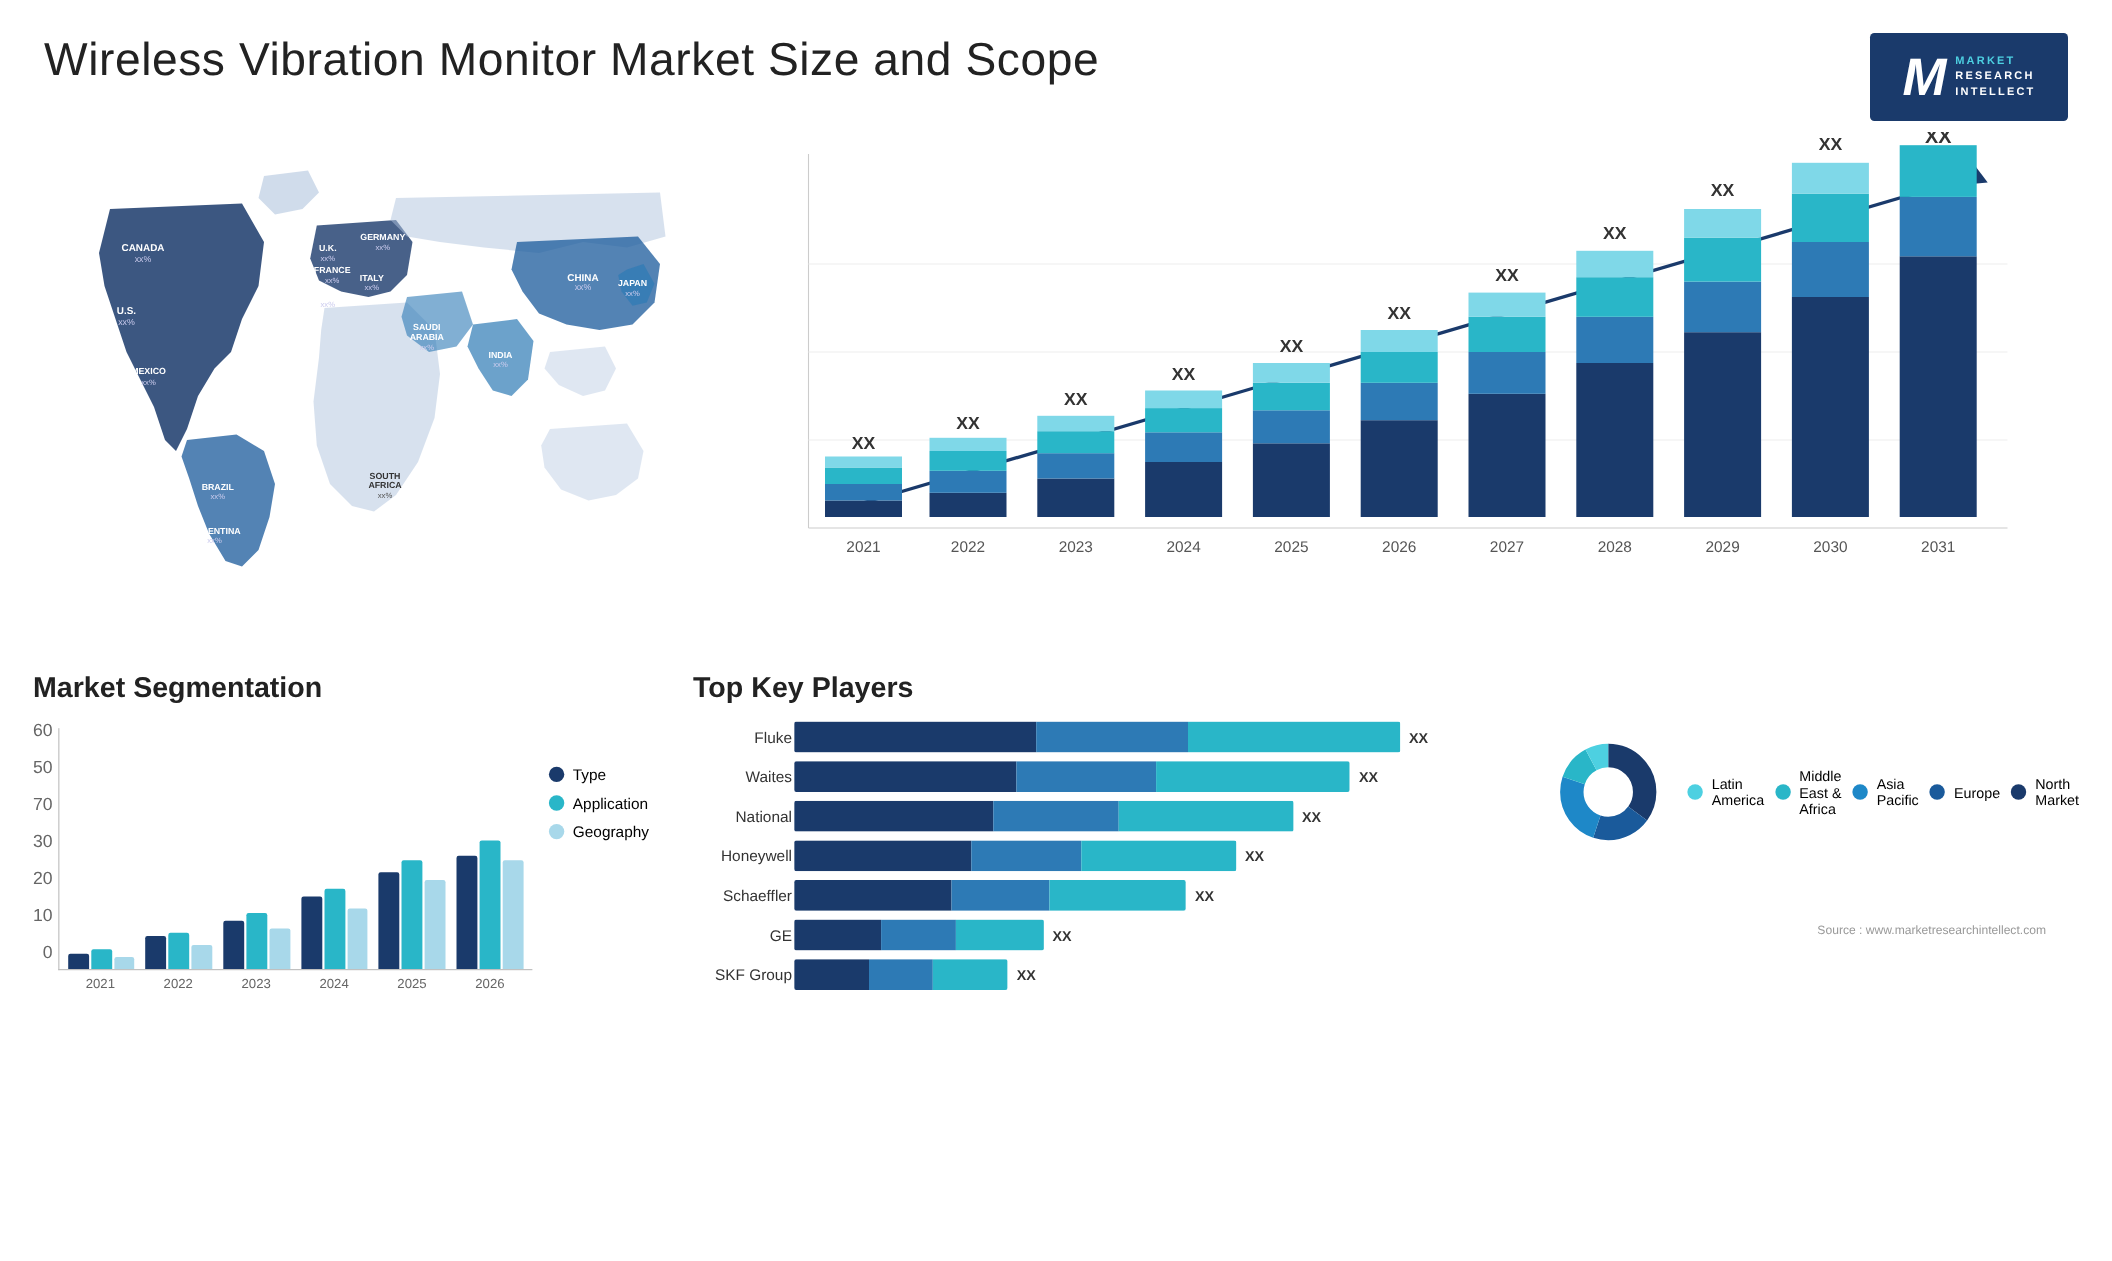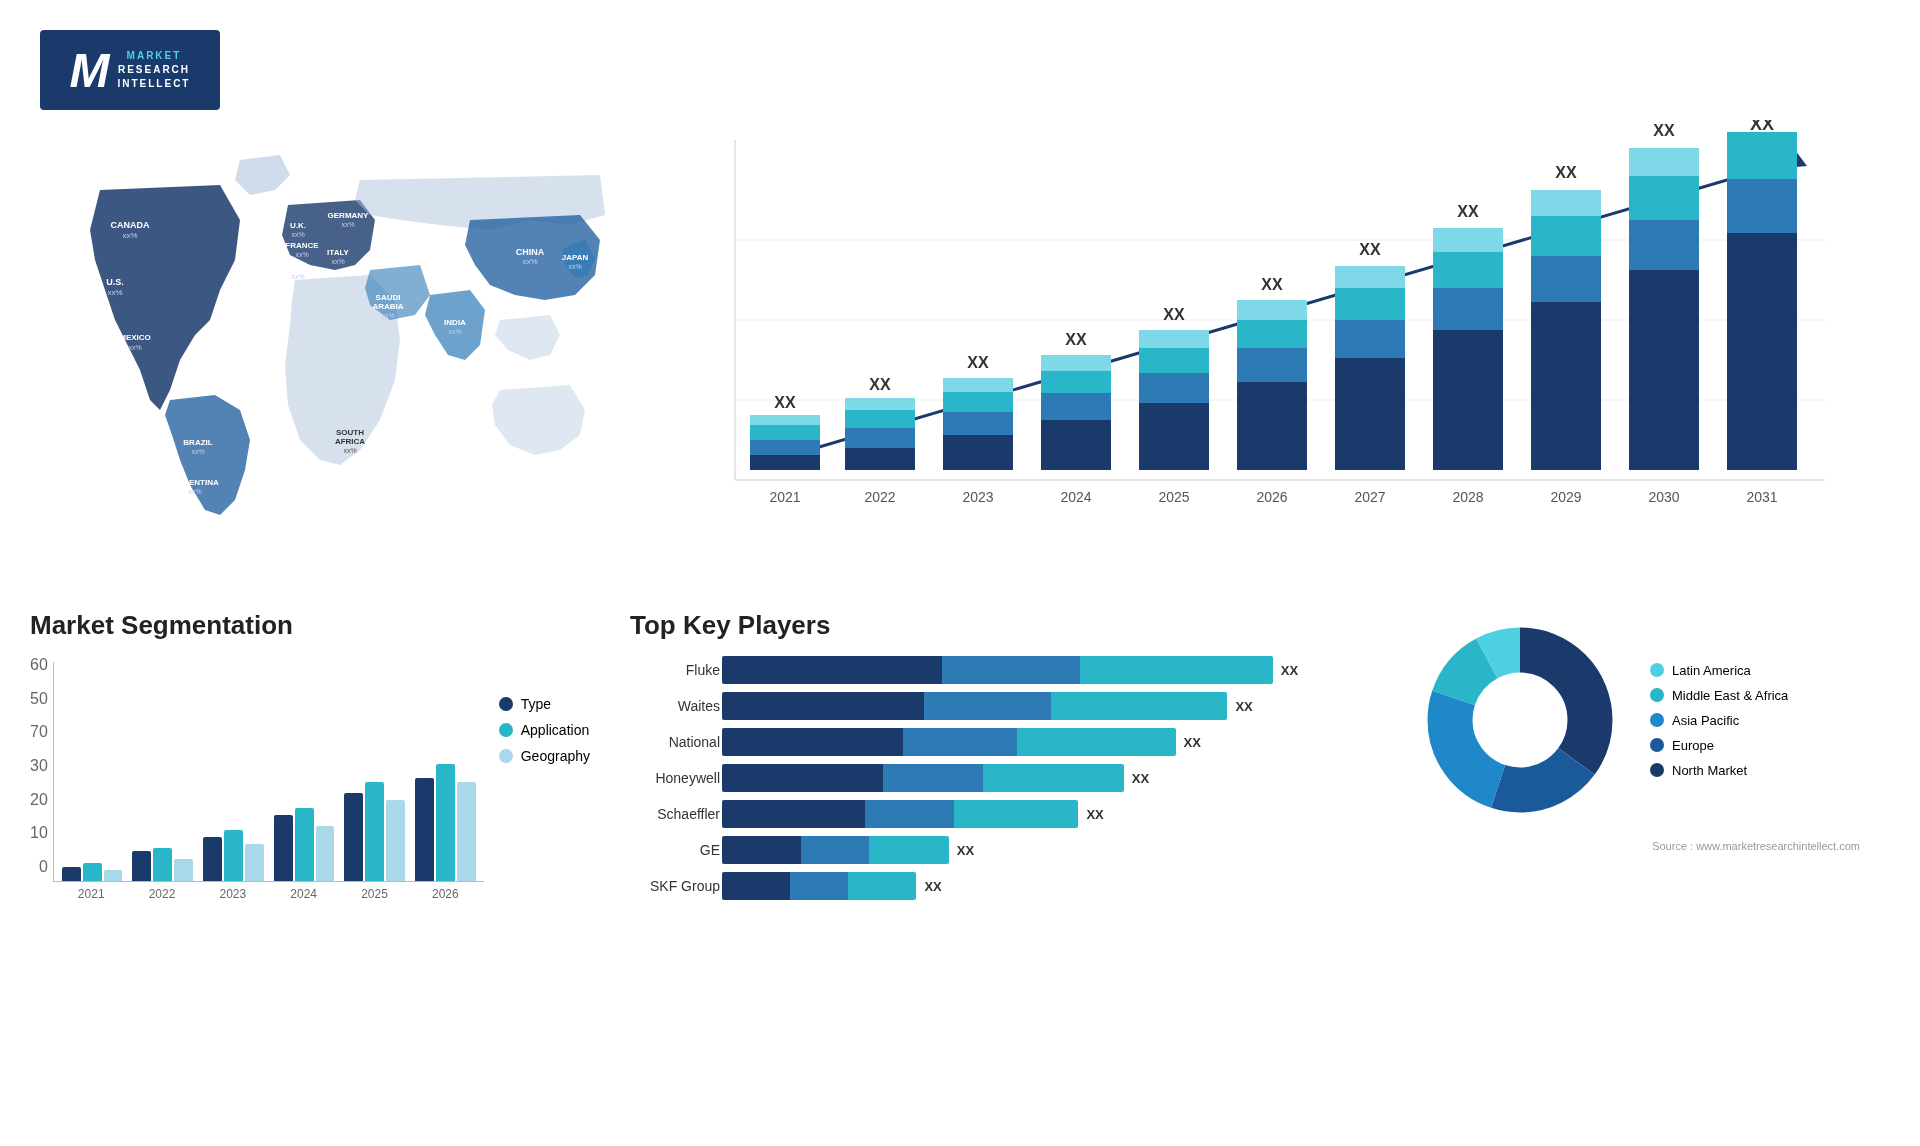--- a/index.html
+++ b/index.html
@@ -49,21 +49,20 @@
     }
     .logo-text {
       display: flex;
       flex-direction: column;
       color: white;
       font-size: 10px;
       font-weight: 700;
       letter-spacing: 2px;
       line-height: 1.4;
       text-align: left;
-      align-items: center;
     }
     .logo-text span:first-child { color: #4dd0e1; }
 
     
     .main-content {
       display: grid;
       grid-template-columns: 620px 1fr;
       grid-template-rows: 480px 1fr;
       height: calc(1146px - 110px);
       padding: 0 20px 10px 20px;
@@ -171,21 +170,21 @@
       display: flex;
       align-items: center;
       gap: 20px;
     }
     .donut-svg {
       width: 220px;
       height: 220px;
     }
     .regional-legend {
       display: flex;
-      flex-direction: column;
+      flex-direction: row;
       gap: 10px;
       font-size: 13px;
     }
     .reg-legend-item {
       display: flex;
       align-items: center;
       gap: 8px;
     }
     .reg-dot {
       width: 14px;
@@ -199,20 +198,21 @@
       color: #888;
       text-align: right;
       padding-right: 30px;
       margin-top: 5px;
     }
   </style>
 </head>
 <body>
 
 <div class="header">
+  <h1 class="page-title">Wireless Vibration Monitor Market Size and Scope</h1>
   <div class="logo-area">
     <div class="logo-box">
       <div class="logo-m">M</div>
       <div class="logo-text">
         <span>MARKET</span>
         <span>RESEARCH</span>
         <span>INTELLECT</span>
       </div>
     </div>
   </div>

